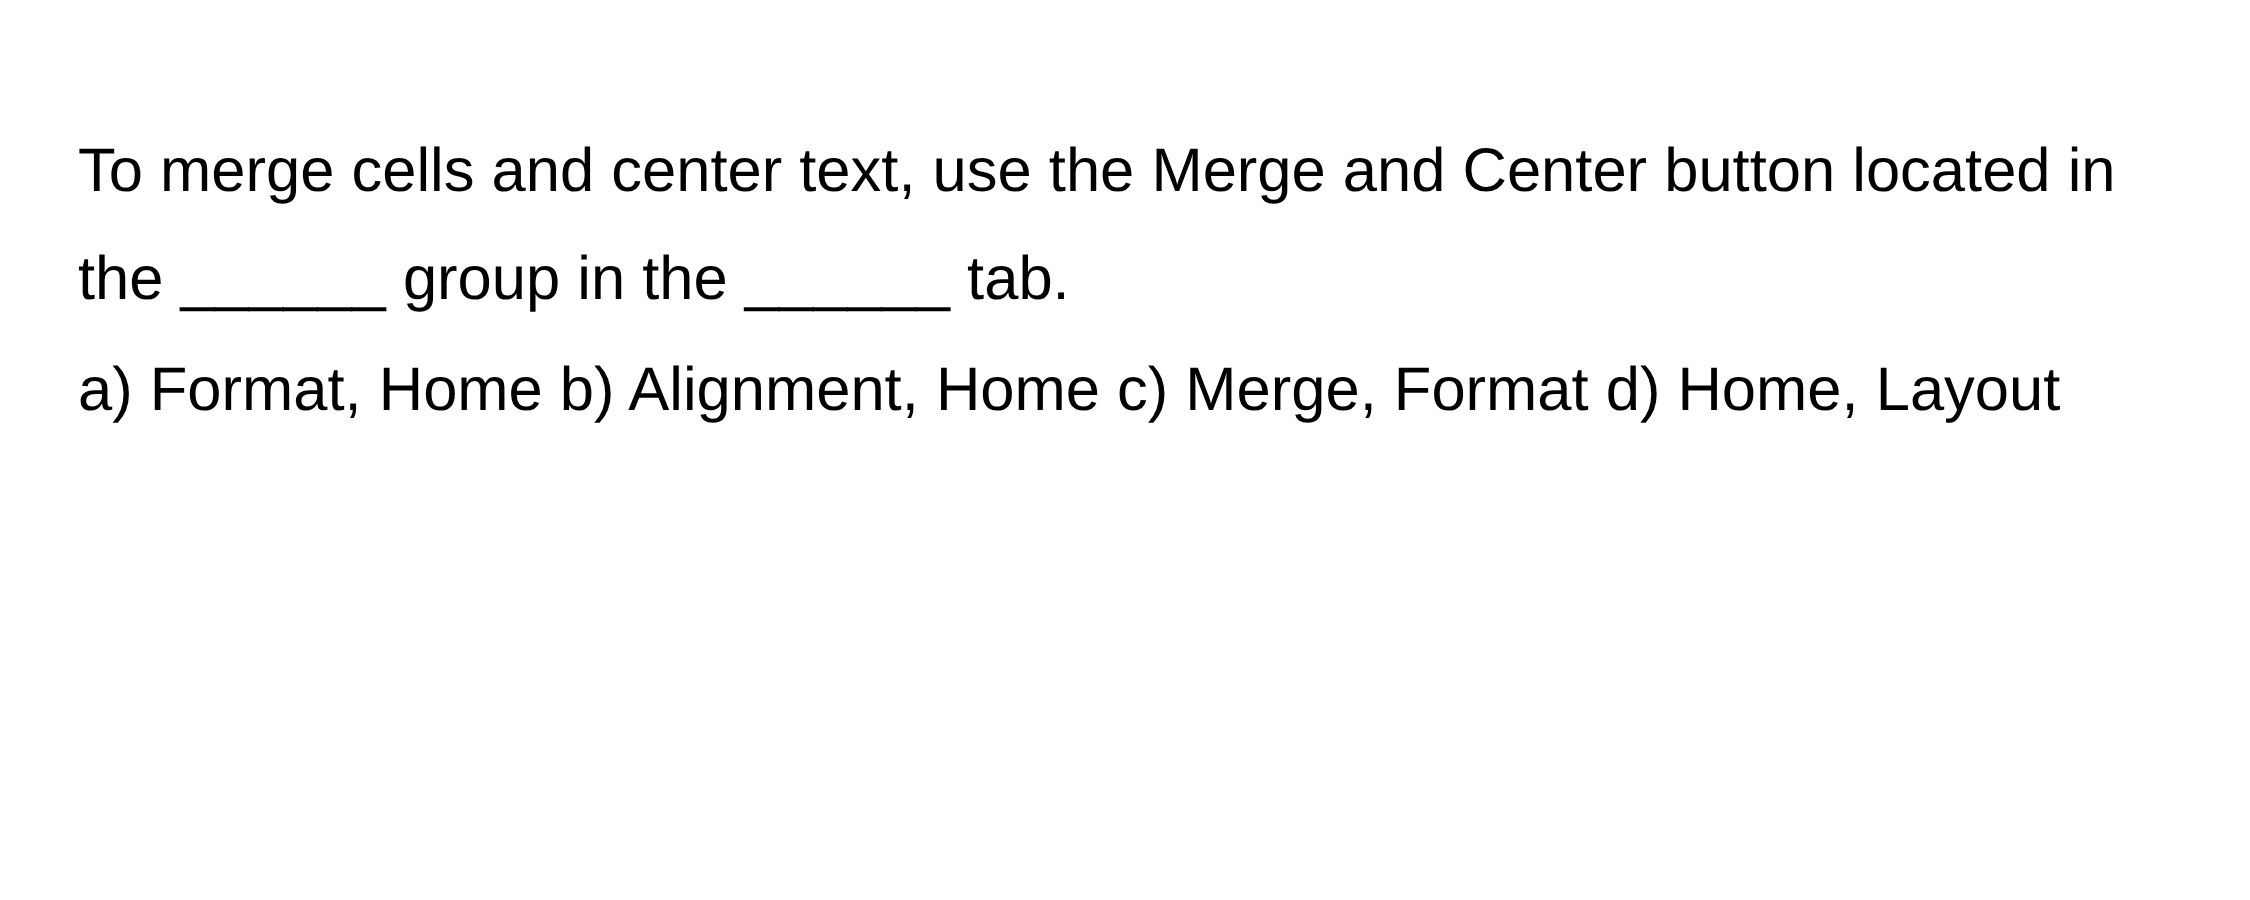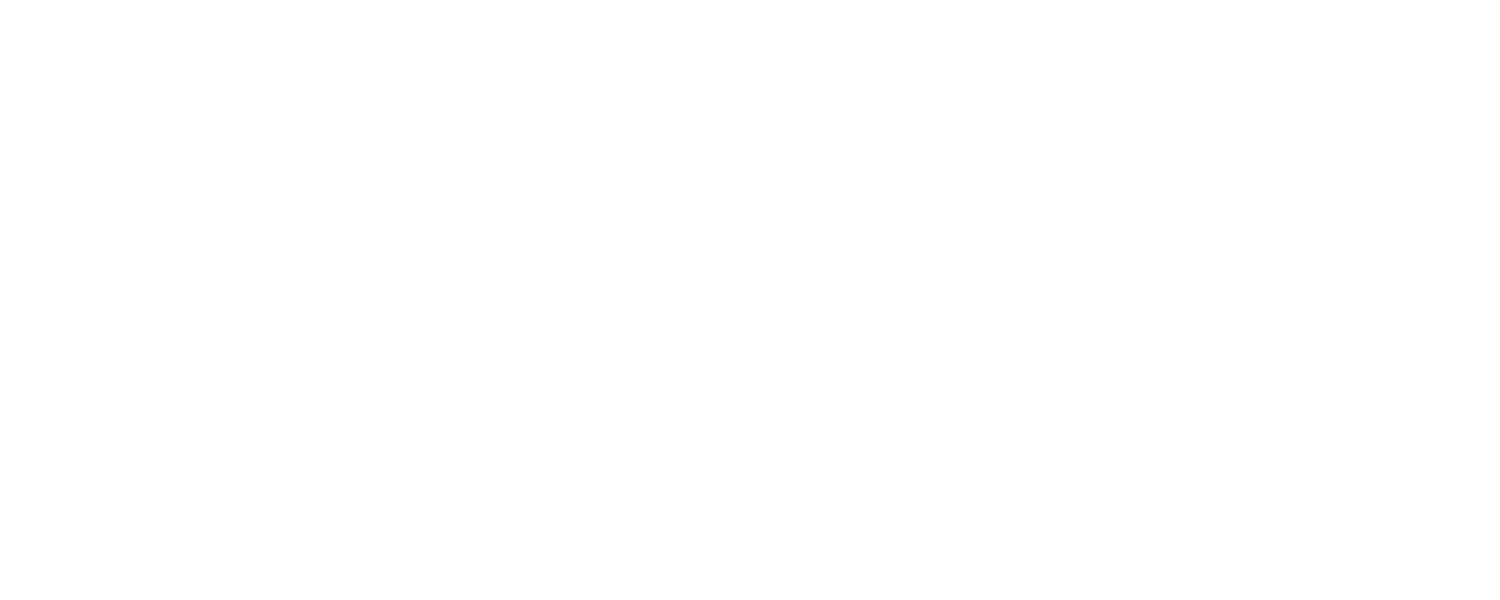--- a/index.html
+++ b/index.html
@@ -23,13 +23,15 @@
     .question-text {
       margin-bottom: 2px;
     }
     .options-text {
     }
   </style>
 </head>
 <body>
 
 <div class="question-container">
+  <div class="question-text">To merge cells and center text, use the Merge and Center button located in the ______ group in the ______ tab.</div>
+  <div class="options-text">a) Format, Home b) Alignment, Home c) Merge, Format d) Home, Layout</div>
 </div>
 
 </body></html>

